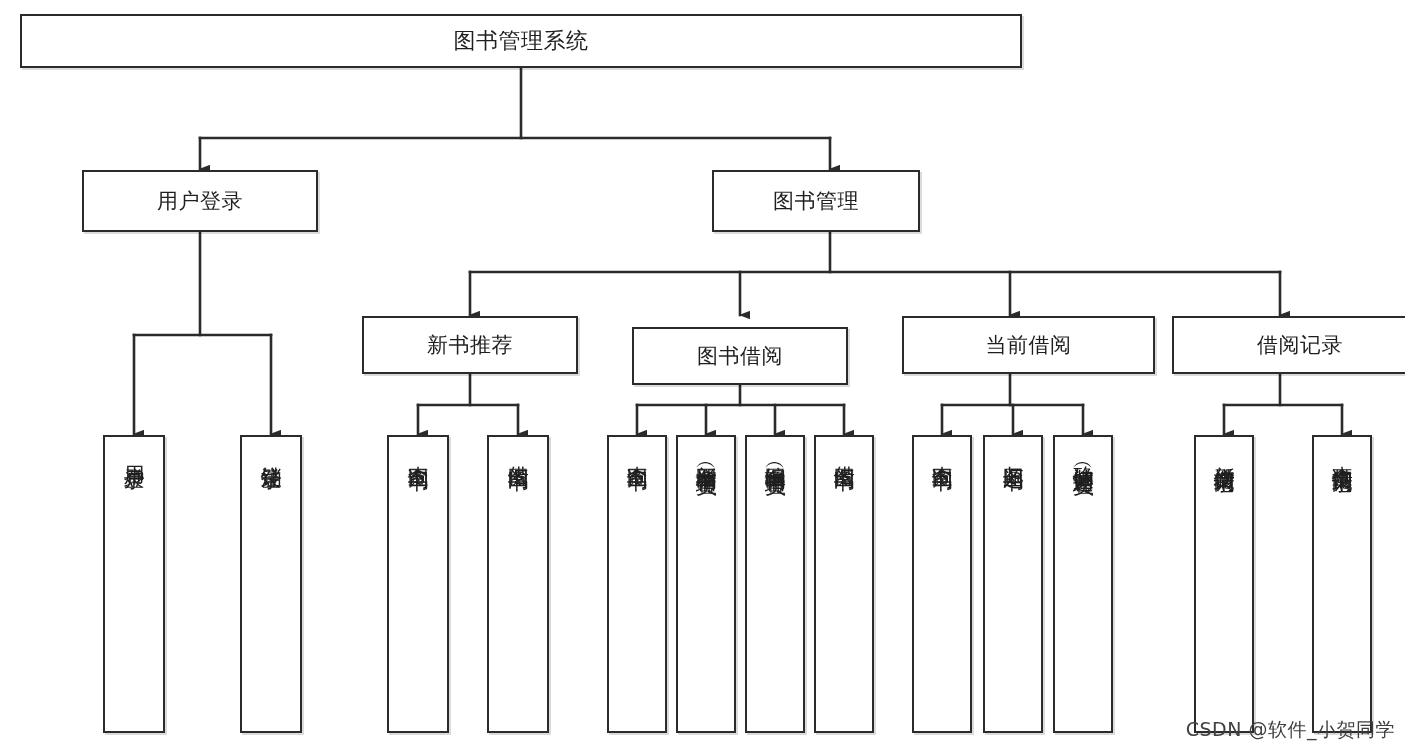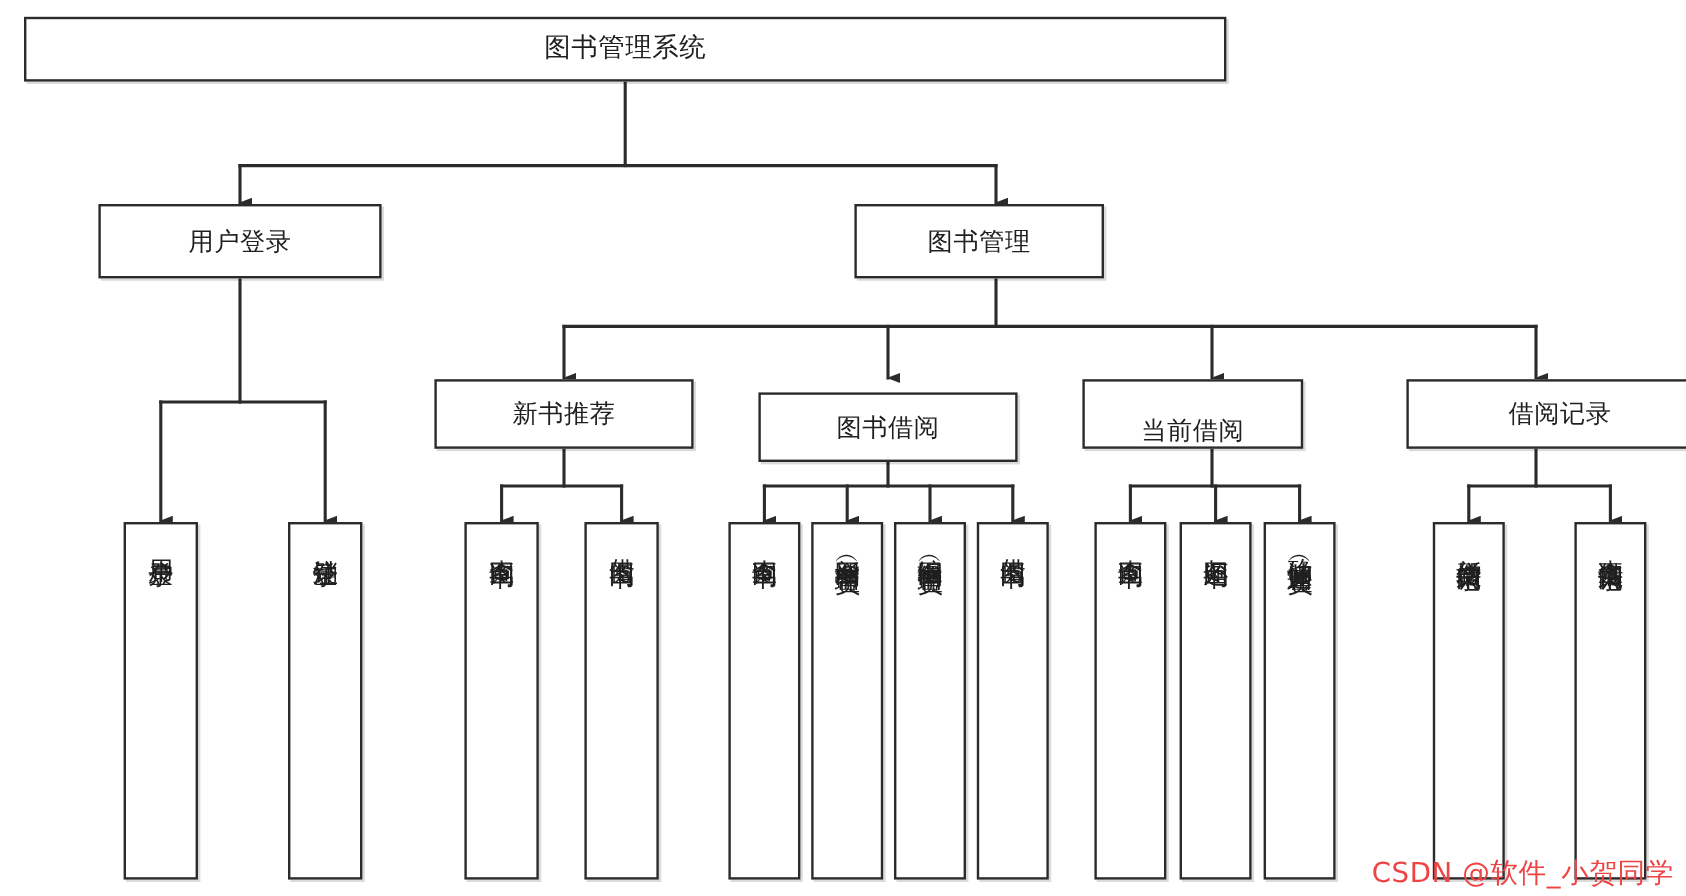--- a/index.html
+++ b/index.html
@@ -58,22 +58,22 @@
     text-orientation: upright;
     font-size: 21px;
     line-height: 1.06;
     letter-spacing: 1.5px;
     white-space: nowrap;
   }
   #watermark {
     position: absolute;
     right: 10px;
     bottom: 4px;
-    font-size: 23px;
-    color: #ef4444;
+    font-size: 19px;
+    color: #404040;
     letter-spacing: 0.5px;
     white-space: nowrap;
     pointer-events: none;
     user-select: none;
   }
 </style>
 </head>
 <body>
 
 <div id="diagram-root">
@@ -131,21 +131,21 @@
   <div class="node horiz" style="left: 712px; top: 170px; width: 208px; height: 62px;">
     <span class="label">图书管理</span>
   </div>
 
   <div class="node horiz" style="left: 362px; top: 316px; width: 216px; height: 58px; justify-content: center;">
     <span class="label">新书推荐</span>
   </div>
   <div class="node horiz" style="left: 632px; top: 316px; width: 216px; height: 58px; margin-top: 11px;">
     <span class="label">图书借阅</span>
   </div>
-  <div class="node horiz" style="left: 902px; top: 316px; width: 184px; height: 58px; align-items: flex-end;">
+  <div class="node horiz" style="left: 902px; top: 316px; width: 253px; height: 58px;">
     <span class="label">当前借阅</span>
   </div>
   <div class="node horiz" style="left: 1172px; top: 316px; width: 256px; height: 58px;">
     <span class="label">借阅记录</span>
   </div>
 
   <div class="node vert" style="left: 103px; top: 435px; width: 62px; height: 298px;">
     <span class="label">用户登录</span>
   </div>
   <div class="node vert" style="left: 240px; top: 435px; width: 62px; height: 298px;">

